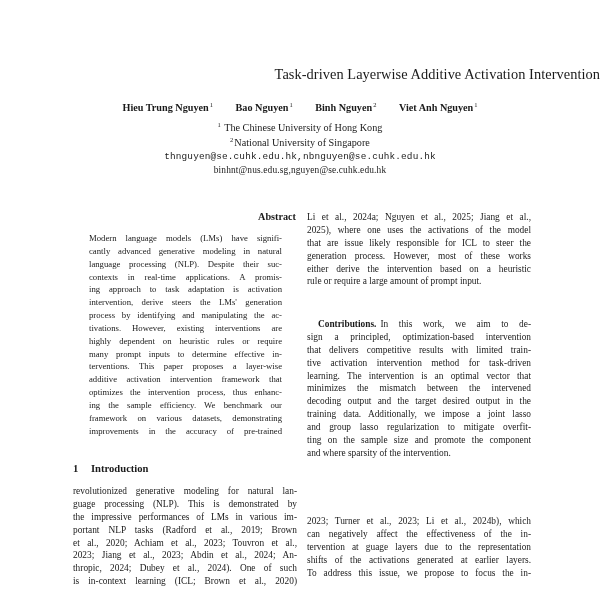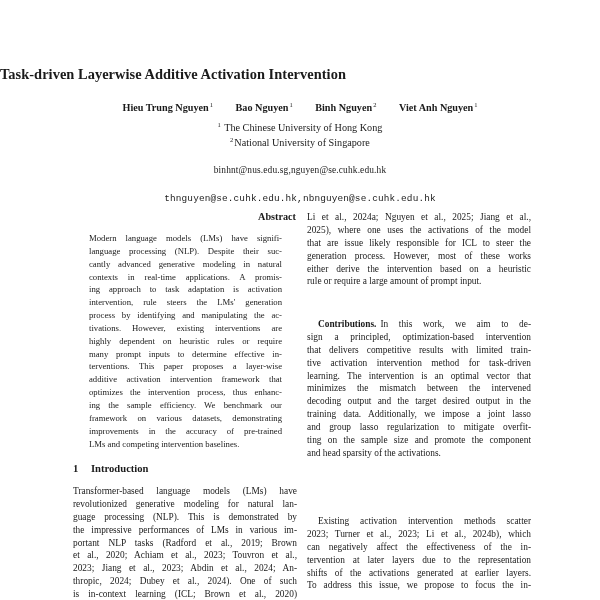--- a/index.html
+++ b/index.html
@@ -18,22 +18,22 @@
   .page {
     position: absolute;
     left: 0; top: 0;
     width: 600px; height: 600px;
     background: #fff;
   }
   .title {
     position: absolute;
     left: 0; right: 0;
     top: 66px;
-    text-align: left;
-    font-weight: bold;
+    text-align: right;
+    font-weight: normal;
     font-size: 14.4px;
     letter-spacing: 0.05px;
   }
   .authors {
     position: absolute;
     left: 0; right: 0;
     top: 101px;
     text-align: center;
     font-weight: bold;
     font-size: 10.2px;
@@ -60,21 +60,21 @@
   .affil1 { top: 121px; }
   .affil2 { top: 136px; }
   .email {
     position: absolute;
     left: 0; right: 0;
     text-align: center;
     font-family: "Liberation Mono", "DejaVu Sans Mono", monospace;
     font-size: 9.4px;
     letter-spacing: 0.15px;
   }
-  .email1 { top: 151px; margin-top: 42px; }
+  .email1 { top: 151px; }
   .email2 { top: 165px; font-family: Liberation Serif, serif; }
 
   .abstract-heading {
     position: absolute;
     left: 73px; width: 223px;
     top: 211px;
     text-align: right;
     font-weight: bold;
     font-size: 10.2px;
   }
@@ -162,43 +162,41 @@
 
   <div class="affil affil1"><sup>1</sup> <span>The Chinese University of Hong Kong</span></div>
   <div class="affil affil2"><sup>2</sup><span>National University of Singapore</span></div>
 
   <div class="email email1">thnguyen@se.cuhk.edu.hk,nbnguyen@se.cuhk.edu.hk</div>
   <div class="email email2">binhnt@nus.edu.sg,nguyen@se.cuhk.edu.hk</div>
 
   <div class="abstract-heading">Abstract</div>
   <div class="lines abstract-body">
     <span class="ln">Modern language models (LMs) have signifi-</span>
+    <span class="ln">cantly advanced generative modeling in natural</span>
     <span class="ln">language processing (NLP). Despite their suc-</span>
-    <span class="ln">cantly advanced generative modeling in natural</span>
     <span class="ln">contexts in real-time applications.  A promis-</span>
     <span class="ln">ing approach to task adaptation is activation</span>
-    <span class="ln">intervention, rule steers the LMs' generation</span>
+    <span class="ln">intervention, derive steers the LMs' generation</span>
     <span class="ln">process by identifying and manipulating the ac-</span>
     <span class="ln">tivations. However, existing interventions are</span>
     <span class="ln">highly dependent on heuristic rules or require</span>
     <span class="ln">many prompt inputs to determine effective in-</span>
     <span class="ln">terventions. This paper proposes a layer-wise</span>
     <span class="ln">additive activation intervention framework that</span>
     <span class="ln">optimizes the intervention process, thus enhanc-</span>
     <span class="ln">ing the sample efficiency. We benchmark our</span>
     <span class="ln">framework on various datasets, demonstrating</span>
     <span class="ln">improvements in the accuracy of pre-trained</span>
-    <span class="ln last">LMs and competing intervention baselines.</span>
   </div>
 
   <div class="section-heading">
     <span class="num">1</span><span>Introduction</span>
   </div>
   <div class="lines intro-body">
-    <span class="ln">Transformer-based language models (LMs) have</span>
     <span class="ln">revolutionized generative modeling for natural lan-</span>
     <span class="ln">guage processing (NLP). This is demonstrated by</span>
     <span class="ln">the impressive performances of LMs in various im-</span>
     <span class="ln">portant NLP tasks (Radford et al., 2019; Brown</span>
     <span class="ln">et al., 2020; Achiam et al., 2023; Touvron et al.,</span>
     <span class="ln">2023; Jiang et al., 2023; Abdin et al., 2024; An-</span>
     <span class="ln">thropic, 2024; Dubey et al., 2024).  One of such</span>
     <span class="ln">is in-context learning (ICL; Brown et al., 2020)</span>
   </div>
 
@@ -215,25 +213,24 @@
     <span class="ln"><span class="runin">Contributions.</span><span>In this work, we aim to de-</span></span>
     <span class="ln">sign a principled, optimization-based intervention</span>
     <span class="ln">that delivers competitive results with limited train-</span>
     <span class="ln">tive activation intervention method for task-driven</span>
     <span class="ln">learning. The intervention is an optimal vector that</span>
     <span class="ln">minimizes the mismatch between the intervened</span>
     <span class="ln">decoding output and the target desired output in the</span>
     <span class="ln">training data. Additionally, we impose a joint lasso</span>
     <span class="ln">and group lasso regularization to mitigate overfit-</span>
     <span class="ln">ting on the sample size and promote the component</span>
-    <span class="ln last">and head sparsity of the activations.</span>
+    <span class="ln last">and where sparsity of the intervention.</span>
   </div>
 
   <div class="lines right-col-3">
-    <span class="ln indent">Existing activation intervention methods scatter</span>
     <span class="ln">2023; Turner et al., 2023; Li et al., 2024b), which</span>
     <span class="ln">can negatively affect the effectiveness of the in-</span>
-    <span class="ln">tervention at later layers due to the representation</span>
+    <span class="ln">tervention at guage layers due to the representation</span>
     <span class="ln">shifts of the activations generated at earlier layers.</span>
     <span class="ln">To address this issue, we propose to focus the in-</span>
   </div>
 
 </div>
 
 </body></html>

